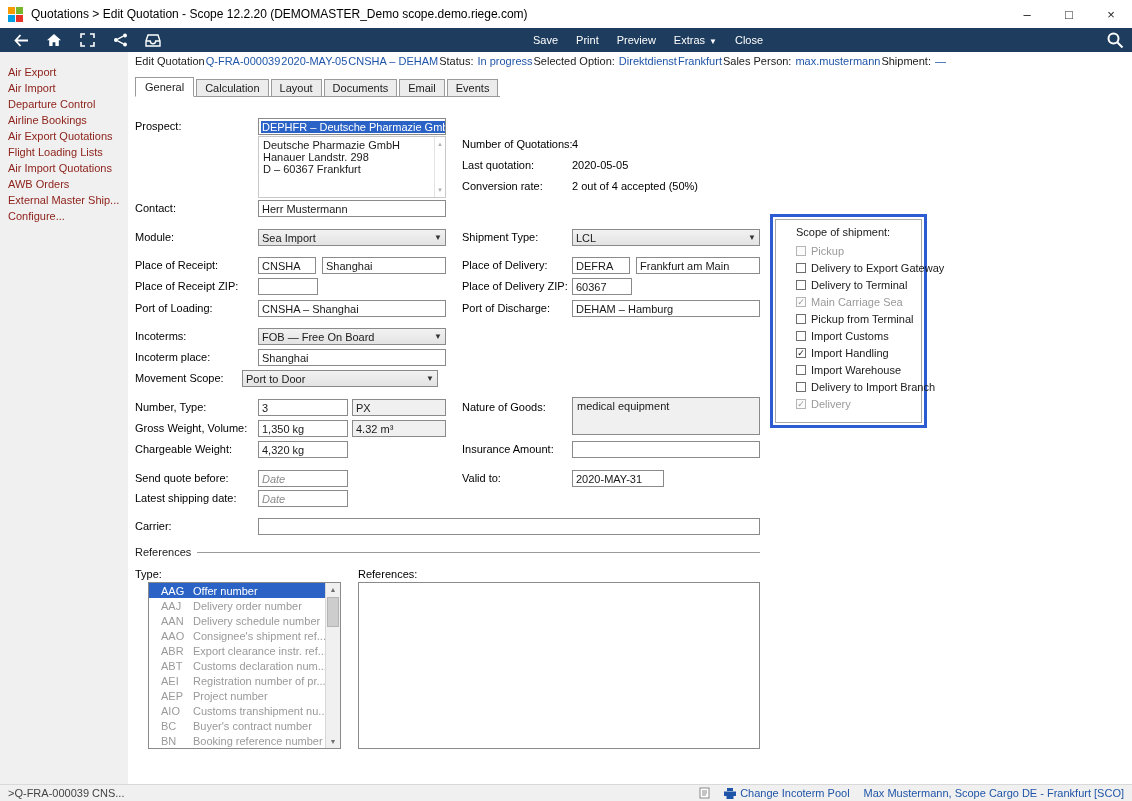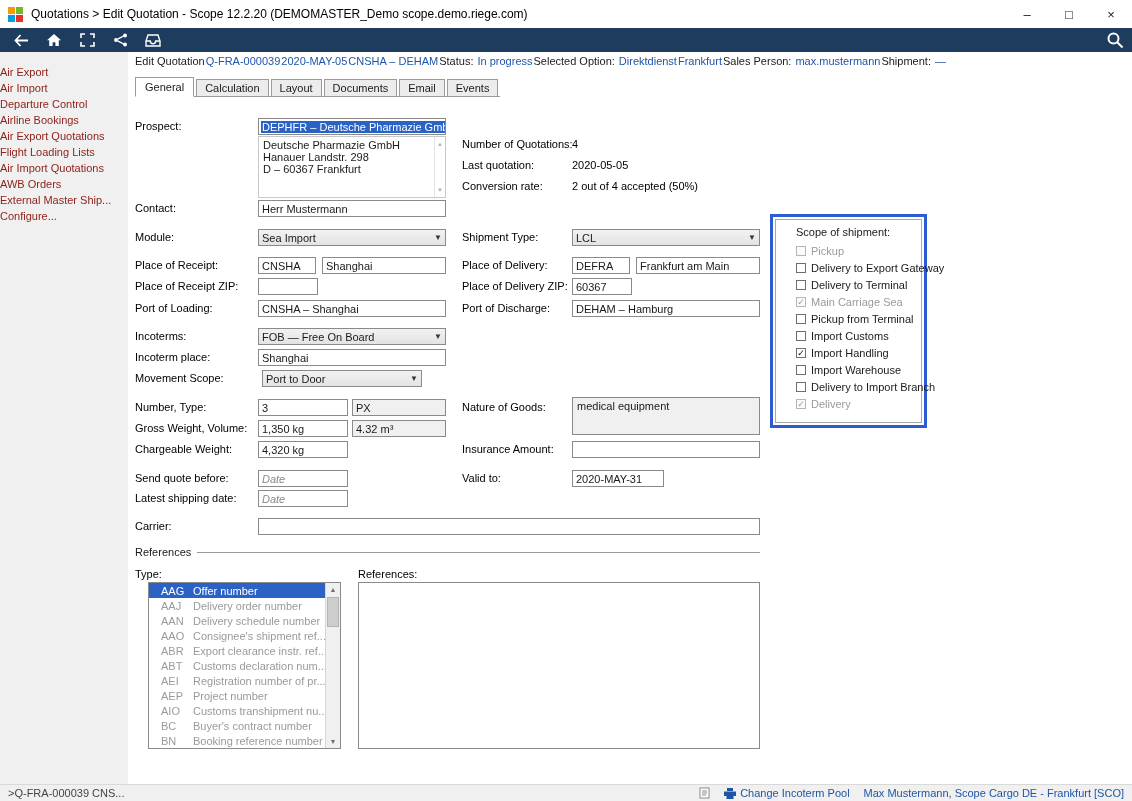--- a/index.html
+++ b/index.html
@@ -20,21 +20,21 @@
   .toolbar { position: absolute; top: 28px; left: 0; right: 0; height: 24px; background: #1d3c5e; color: #fff; }
   .tb-icons { position: absolute; left: 12px; top: 0; height: 24px; display: flex; gap: 15px; align-items: center; }
   .tb-icon { width: 18px; height: 16px; display: flex; align-items: center; justify-content: center; cursor: pointer; }
   .tb-actions { position: absolute; left: 528px; top: 0; height: 24px; display: flex; align-items: center; gap: 8px; }
   .tb-btn { padding: 0 5px; cursor: pointer; white-space: nowrap; }
   .tb-btn .caret { font-size: 8px; margin-left: 4px; }
   .tb-search { position: absolute; right: 8px; top: 3px; cursor: pointer; }
 
   
   .sidebar { position: absolute; top: 52px; left: 0; width: 128px; bottom: 17px; background: #f0f0f0; padding-top: 12px; }
-  .side-item { height: 16px; line-height: 16px; padding-left: 0; color: #8e231c; cursor: pointer; white-space: nowrap; overflow: hidden; }
+  .side-item { height: 16px; line-height: 16px; padding-left: 8px; color: #8e231c; cursor: pointer; white-space: nowrap; overflow: hidden; }
 
   
   .main { position: absolute; left: 128px; top: 52px; right: 0; bottom: 17px; background: #fff; }
   .header { position: absolute; left: 7px; top: 3px; display: flex; gap: 1px; white-space: nowrap; align-items: baseline; }
   .hpair { display: flex; gap: 4px; }
   .lnk { color: #1f55a8; cursor: pointer; }
 
   
   .tabs { position: absolute; left: 7px; top: 25px; display: flex; align-items: flex-end; border-bottom: 1px solid #9a9a9a; }
   .tab { border: 1px solid #9a9a9a; border-bottom: none; background: #ececec; padding: 2px 8px; margin-right: 2px; cursor: pointer; }
@@ -131,20 +131,27 @@
             <circle cx="12" cy="11.5" r="2" fill="#fff"></circle>
             <path d="M4.6 6.1 L10.4 3.2 M4.6 7.9 L10.4 10.8" stroke="#fff" stroke-width="1.3"></path>
           </svg>
       </span>
       <span class="tb-icon">
         <svg width="16" height="14" viewBox="0 0 16 14">
             <path d="M1 8 L3 2 H13 L15 8 V13 H1 Z" stroke="#fff" stroke-width="1.4" fill="none"></path>
             <path d="M1 8 H5.3 A2.7 2.7 0 0 0 10.7 8 H15" stroke="#fff" stroke-width="1.4" fill="none"></path>
           </svg>
       </span>
+    </div>
+    <div class="tb-actions">
+      <span class="tb-btn">Save</span>
+      <span class="tb-btn">Print</span>
+      <span class="tb-btn">Preview</span>
+      <span class="tb-btn"><span>Extras</span><span class="caret">▼</span></span>
+      <span class="tb-btn">Close</span>
     </div>
     <span class="tb-search">
       <svg width="18" height="18" viewBox="0 0 18 18">
           <circle cx="7.5" cy="7.5" r="5" stroke="#fff" stroke-width="2" fill="none"></circle>
           <path d="M11.5 11.5 L16.5 16.5" stroke="#fff" stroke-width="2"></path>
         </svg>
     </span>
   </div>
 
   <div class="sidebar">
@@ -297,21 +304,21 @@
     <div class="fld" style="left:444px;top:248px;width:188px">DEHAM – Hamburg</div>
 
     <span class="lbl" style="left:7px;top:278px">Incoterms:</span>
     <div class="combo" style="left:130px;top:276px;width:188px">
         <span>FOB — Free On Board</span>
         <span class="arrow">▼</span>
       </div>
     <span class="lbl" style="left:7px;top:299px">Incoterm place:</span>
     <div class="fld" style="left:130px;top:297px;width:188px">Shanghai</div>
     <span class="lbl" style="left:7px;top:320px">Movement Scope:</span>
-    <div class="combo" style="left:134px;top:318px;width:160px">
+    <div class="combo" style="left:114px;top:318px;width:196px">
         <span>Port to Door</span>
         <span class="arrow">▼</span>
       </div>
 
     <span class="lbl" style="left:7px;top:349px">Number, Type:</span>
     <div class="fld" style="left:130px;top:347px;width:90px">3</div>
     <div class="fld disabled" style="left:224px;top:347px;width:94px">PX</div>
     <span class="lbl" style="left:334px;top:349px">Nature of Goods:</span>
     <div class="area gray" style="left:444px;top:345px;width:188px;height:38px">medical equipment</div>
 

